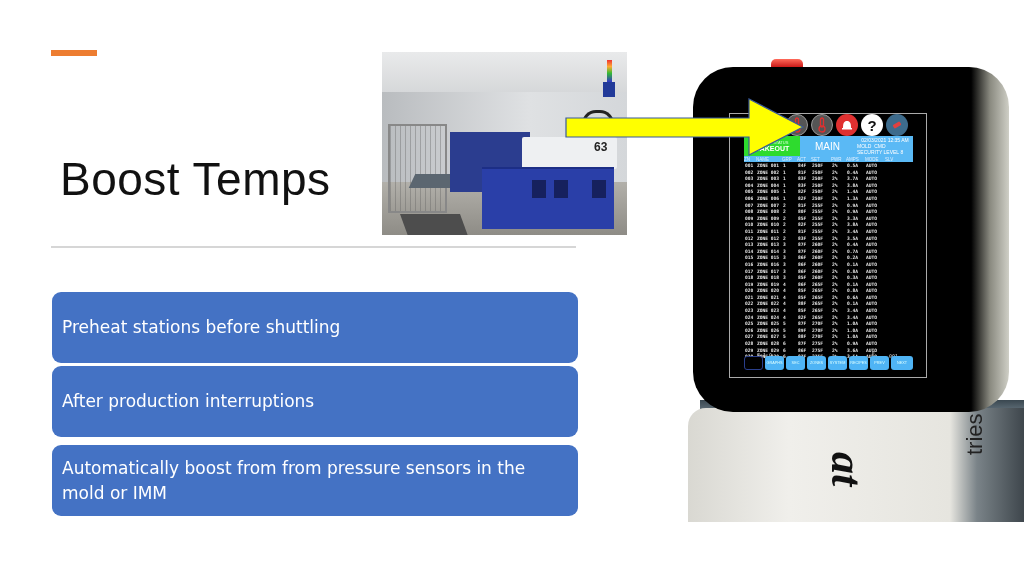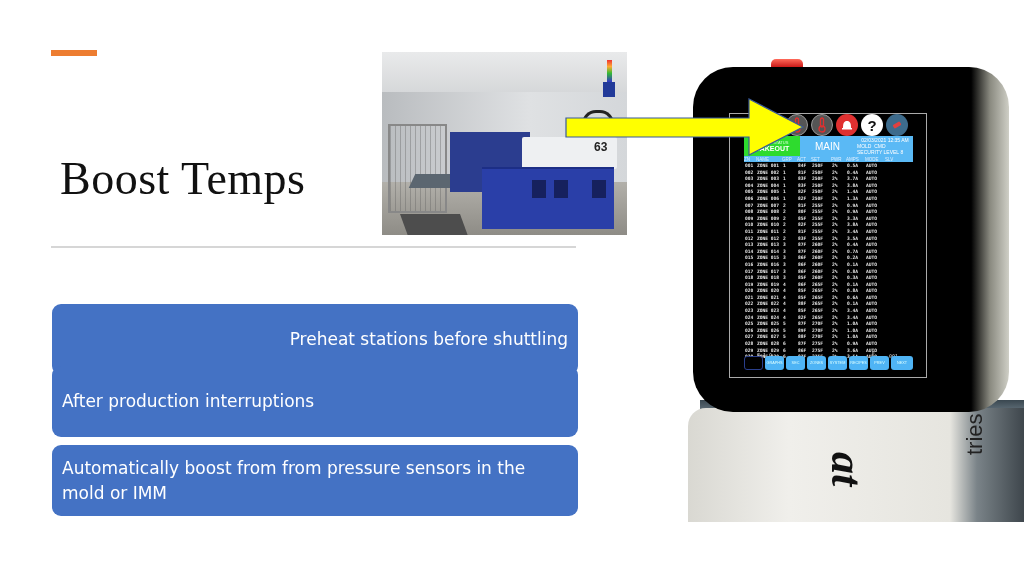--- a/index.html
+++ b/index.html
@@ -1,18 +1,18 @@
 <!DOCTYPE html>
 <html><head>
 <meta charset="utf-8">
 <style>
   html,body{margin:0;padding:0;background:#fff;}
   body{width:1024px;height:576px;position:relative;overflow:hidden;font-family:"Liberation Sans",sans-serif;}
   .accent-bar{position:absolute;left:51px;top:50px;width:46px;height:6px;background:#ED7D31;}
-  .title{position:absolute;left:60px;top:152px;font-family:Liberation Serif, serif;font-weight:200;font-size:46px;color:#111;letter-spacing:0.5px;text-align:right;}
+  .title{position:absolute;left:60px;top:152px;font-family:Liberation Sans, sans-serif;font-weight:200;font-size:46px;color:#111;letter-spacing:0.5px;text-align:right;}
   .rule{position:absolute;left:51px;top:246px;width:525px;height:2px;background:#d6d6d6;}
   .bullet{position:absolute;left:52px;width:526px;height:71px;background:#4472C4;border-radius:9px;color:#fff;font-family:"DejaVu Sans",sans-serif;font-size:17px;line-height:25px;box-sizing:border-box;padding:0 10px;display:flex;align-items:center;}
   .bullet span{display:block;}
   
   .photo{position:absolute;left:382px;top:52px;width:245px;height:183px;overflow:hidden;background:#cfd3d6;}
   .photo .ceiling{position:absolute;left:0;top:0;width:100%;height:55px;background:linear-gradient(#e9eaeb,#cfd1d3);}
   .photo .wall{position:absolute;left:0;top:40px;width:100%;height:95px;background:linear-gradient(90deg,#b9bcbf,#dfe1e3 60%,#d4d7da);}
   .photo .floor{position:absolute;left:0;top:130px;width:100%;height:53px;background:linear-gradient(#b2b0aa,#8e8c86);}
   .photo .cage{position:absolute;left:6px;top:72px;width:55px;height:85px;border:2px solid #888;background:repeating-linear-gradient(90deg,rgba(90,90,90,.35) 0 1px,transparent 1px 5px);}
   .photo .conveyor{position:absolute;left:30px;top:122px;width:42px;height:14px;background:#5b6670;transform:skewX(-25deg);}
@@ -53,21 +53,21 @@
   
   .arrow{position:absolute;left:565px;top:97px;width:240px;height:60px;}
 </style>
 </head>
 <body>
 
 <div class="accent-bar"></div>
 <div class="title">Boost Temps</div>
 <div class="rule"></div>
 
-<div class="bullet" style="top:304px;justify-content:flex-end;">
+<div class="bullet" style="top:292px;">
   <span>Preheat stations before shuttling</span>
 </div>
 <div class="bullet" style="top:366px;align-items:center;">
   <span>After production interruptions</span>
 </div>
 <div class="bullet" style="top:445px;">
   <span>Automatically boost from from pressure sensors in the mold or IMM</span>
 </div>
 
 <div class="photo">

